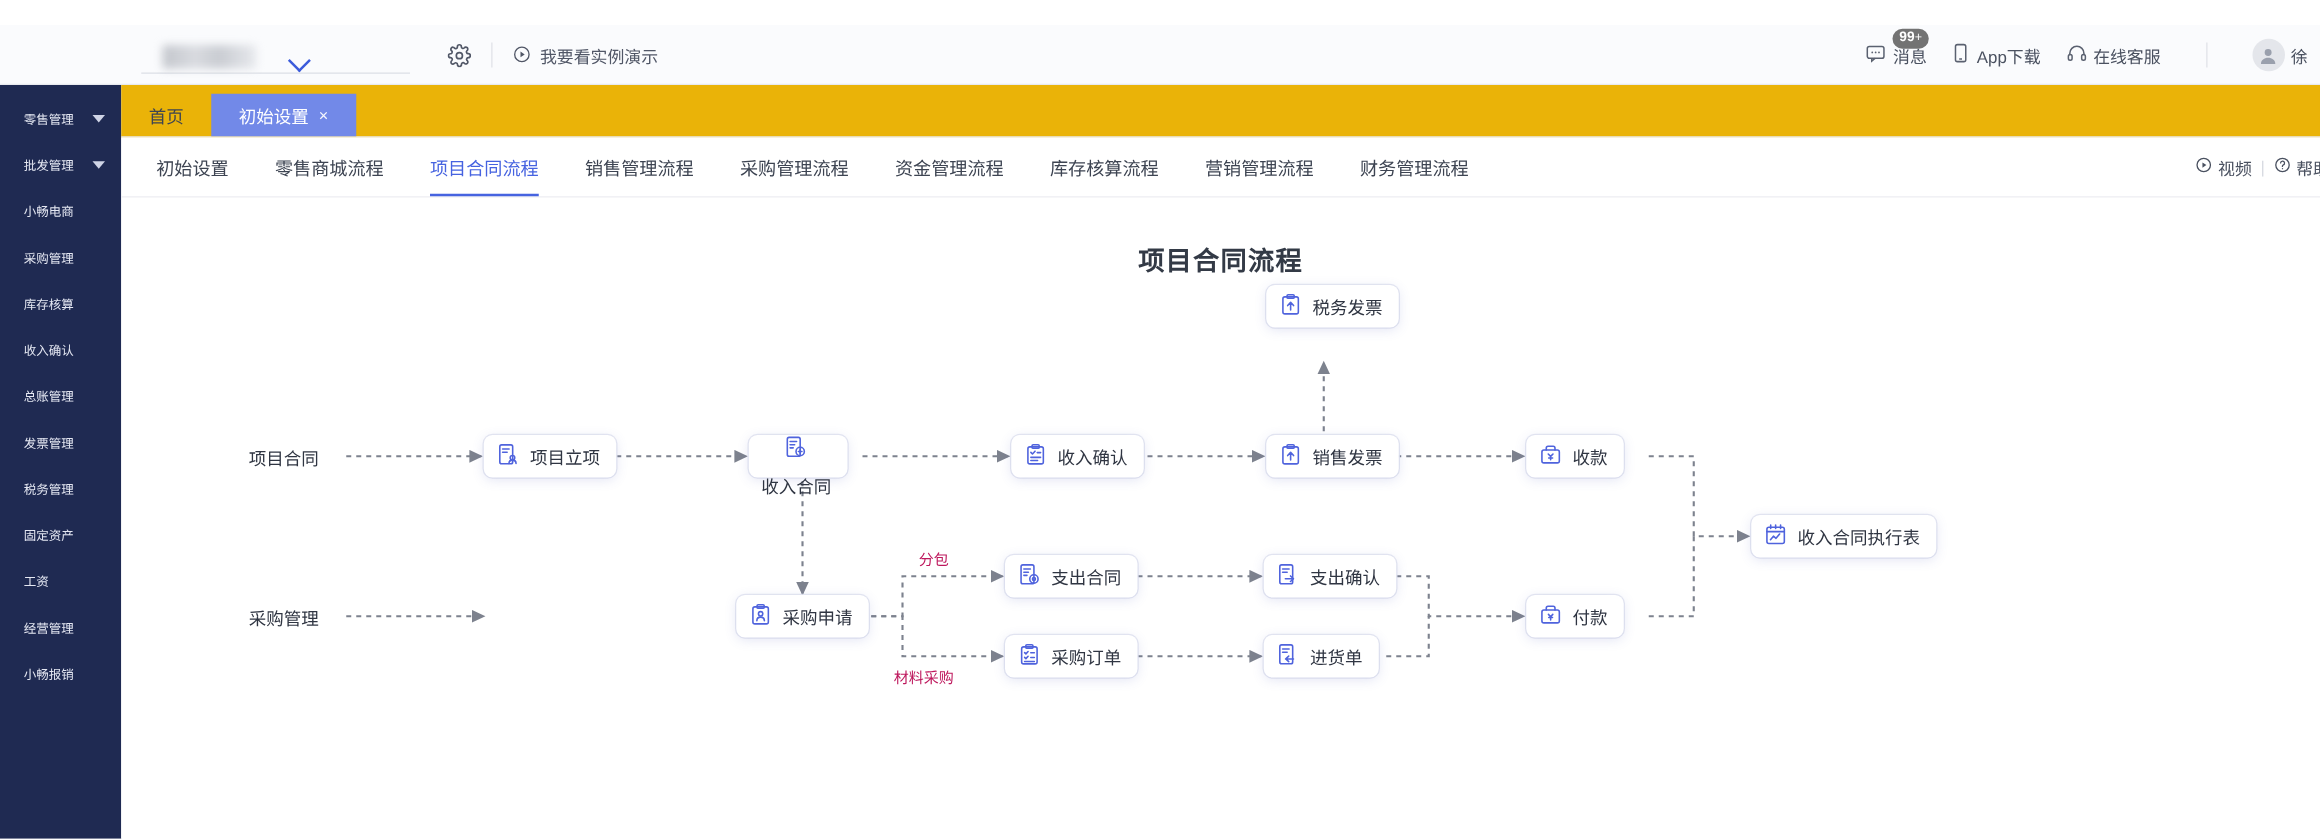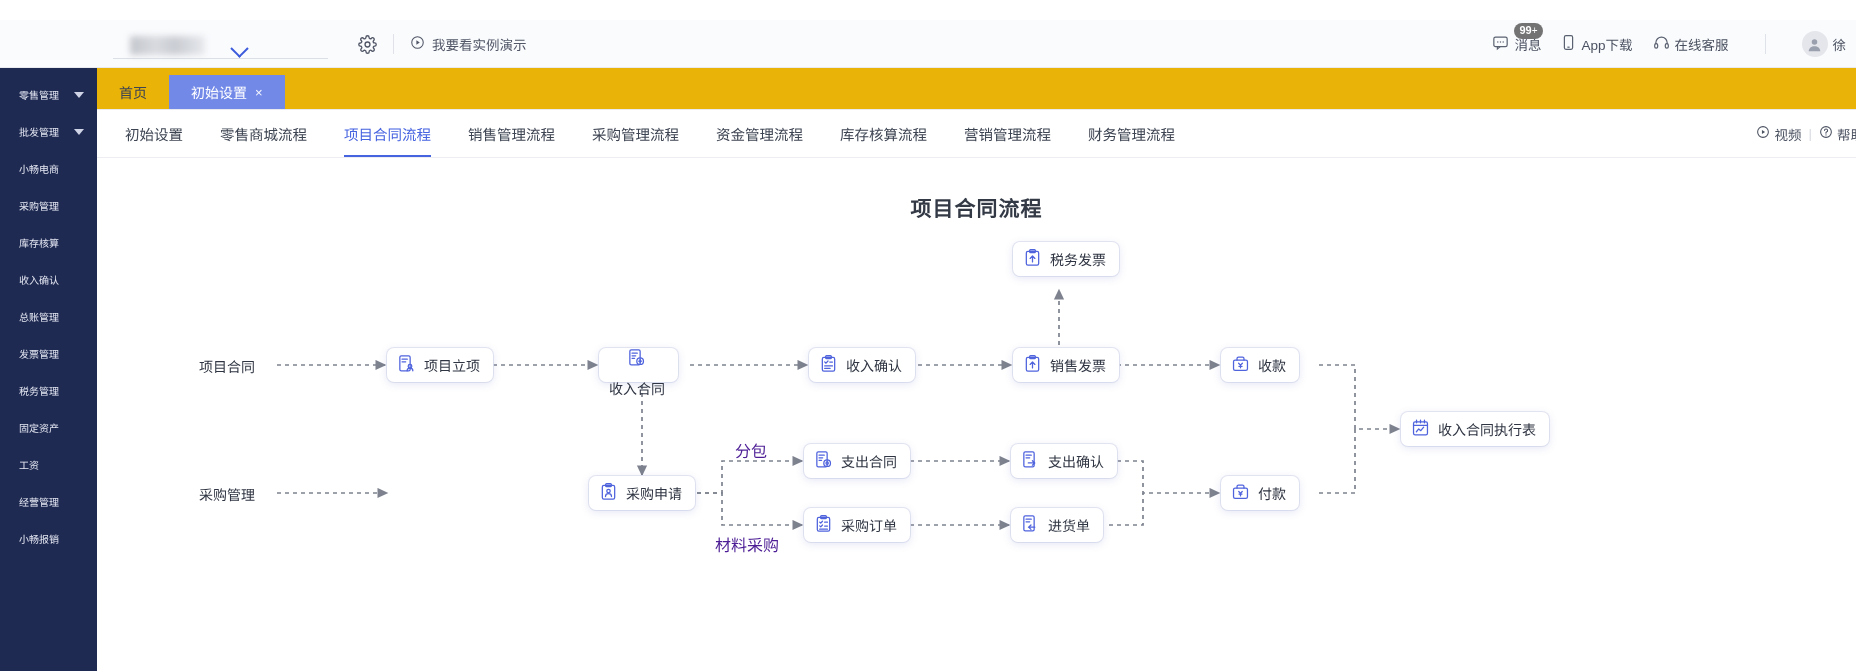--- a/index.html
+++ b/index.html
@@ -41,21 +41,21 @@
     margin-left: 28px;
     width: 13px; height: 13px;
     border-right: 2px solid #3b5bdb;
     border-bottom: 2px solid #3b5bdb;
     transform: rotate(45deg) translate(-2px,-2px);
     cursor: pointer;
   }
   .gear-btn { margin-left: 30px; cursor: pointer; display:flex; }
   .vdiv { width: 1px; height: 20px; background: #dfe2e8; margin: 0 16px; }
   .demo-link {
-    display: flex; align-items: center; gap: 7px;
+    display: flex; align-items: flex-end; gap: 7px;
     font-size: 13.5px; color: #515767; cursor: pointer; white-space: nowrap;
   }
 
   .topbar-right {
     position: absolute; right: 10px; top: 0; height: 48px;
     display: flex; align-items: center; gap: 20px;
   }
   .tr-item {
     position: relative;
     display: flex; align-items: center; gap: 5px;
@@ -170,21 +170,21 @@
     gap: 8px;
     font-size: 14px; color: #2f3542;
     white-space: nowrap;
     cursor: pointer;
   }
   .node svg { flex: 0 0 auto; }
   .rowlabel {
     position: absolute; font-size: 14px; color: #2f3542; white-space: nowrap;
   }
   .edgelabel {
-    position: absolute; font-size: 16px; color: #4c1d95; white-space: nowrap;
+    position: absolute; font-size: 12px; color: #be185d; white-space: nowrap;
   }
   .canvas svg.wires {
     position: absolute; left: 0; top: 0; width: 100%; height: 100%;
     pointer-events: none;
   }
 </style>
 </head>
 <body>
 
 <div class="app">
@@ -438,21 +438,21 @@
             <span><svg width="19" height="19" viewBox="0 0 24 24">
                 <rect x="4.2" y="4.4" width="15.6" height="17.2" rx="2" fill="none" stroke="#4f63dd" stroke-width="1.6" stroke-linejoin="round" stroke-linecap="round"></rect>
                 <rect x="8.4" y="2.2" width="7.2" height="3.6" rx="1.1" fill="none" stroke="#4f63dd" stroke-width="1.6" stroke-linejoin="round" stroke-linecap="round"></rect>
                 <path d="M7.2 10 l1.6 1.6 l2.6-2.8" fill="none" stroke="#4f63dd" stroke-width="1.6" stroke-linejoin="round" stroke-linecap="round"></path>
                 <line x1="13.6" y1="10.2" x2="17" y2="10.2" fill="none" stroke="#4f63dd" stroke-width="1.6" stroke-linejoin="round" stroke-linecap="round"></line>
                 <line x1="7.2" y1="15" x2="17" y2="15" fill="none" stroke="#4f63dd" stroke-width="1.6" stroke-linejoin="round" stroke-linecap="round"></line>
                 <line x1="7.2" y1="18.2" x2="14" y2="18.2" fill="none" stroke="#4f63dd" stroke-width="1.6" stroke-linejoin="round" stroke-linecap="round"></line>
               </svg></span>
             <span>收入确认</span>
           </div>
-          <div class="node" style="left: 52.075%; top: 20px;">
+          <div class="node" style="left: 52.075%; top: 6px;">
             <span><svg width="19" height="19" viewBox="0 0 24 24">
                 <rect x="4.2" y="4.4" width="15.6" height="17.2" rx="2" fill="none" stroke="#4f63dd" stroke-width="1.6" stroke-linejoin="round" stroke-linecap="round"></rect>
                 <rect x="8.4" y="2.2" width="7.2" height="3.6" rx="1.1" fill="none" stroke="#4f63dd" stroke-width="1.6" stroke-linejoin="round" stroke-linecap="round"></rect>
                 <path d="M12 17.6 V10.2 M9 13.2 L12 10 L15 13.2" fill="none" stroke="#4f63dd" stroke-width="1.6" stroke-linejoin="round" stroke-linecap="round"></path>
               </svg></span>
             <span>税务发票</span>
           </div>
           <div class="node" style="left: 52.075%; top: 126px;">
             <span><svg width="19" height="19" viewBox="0 0 24 24">
                 <rect x="4.2" y="4.4" width="15.6" height="17.2" rx="2" fill="none" stroke="#4f63dd" stroke-width="1.6" stroke-linejoin="round" stroke-linecap="round"></rect>

